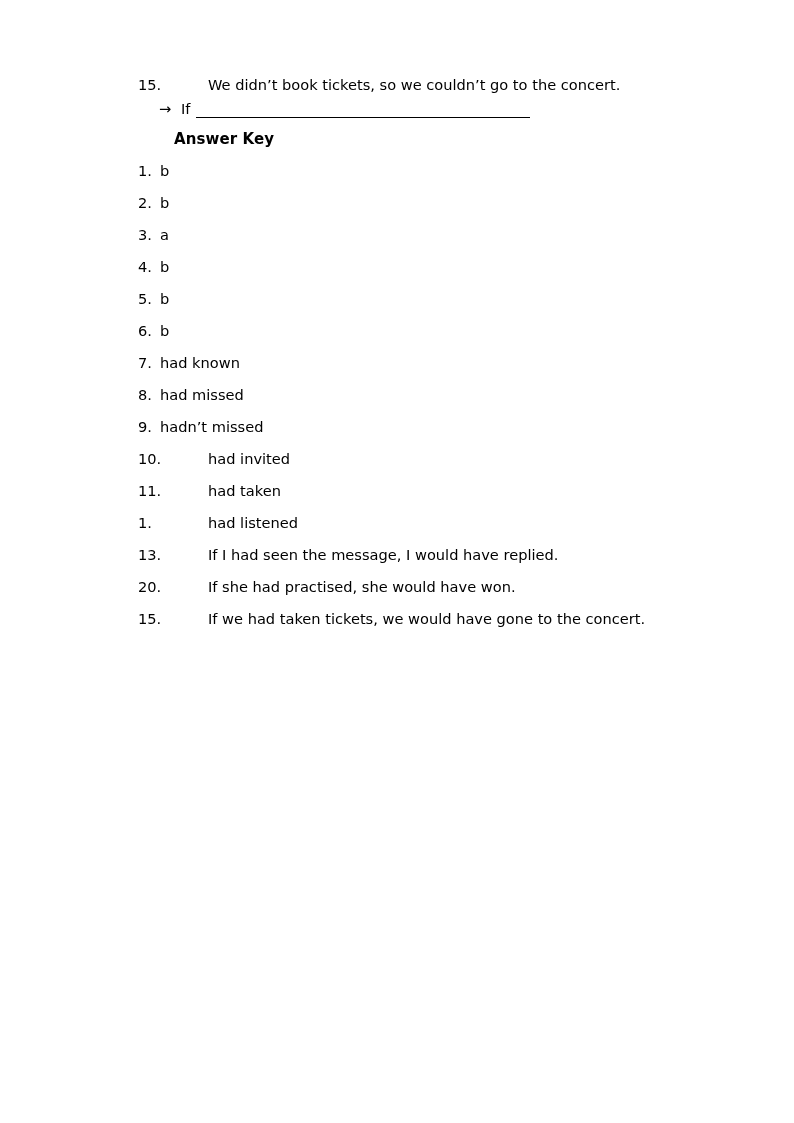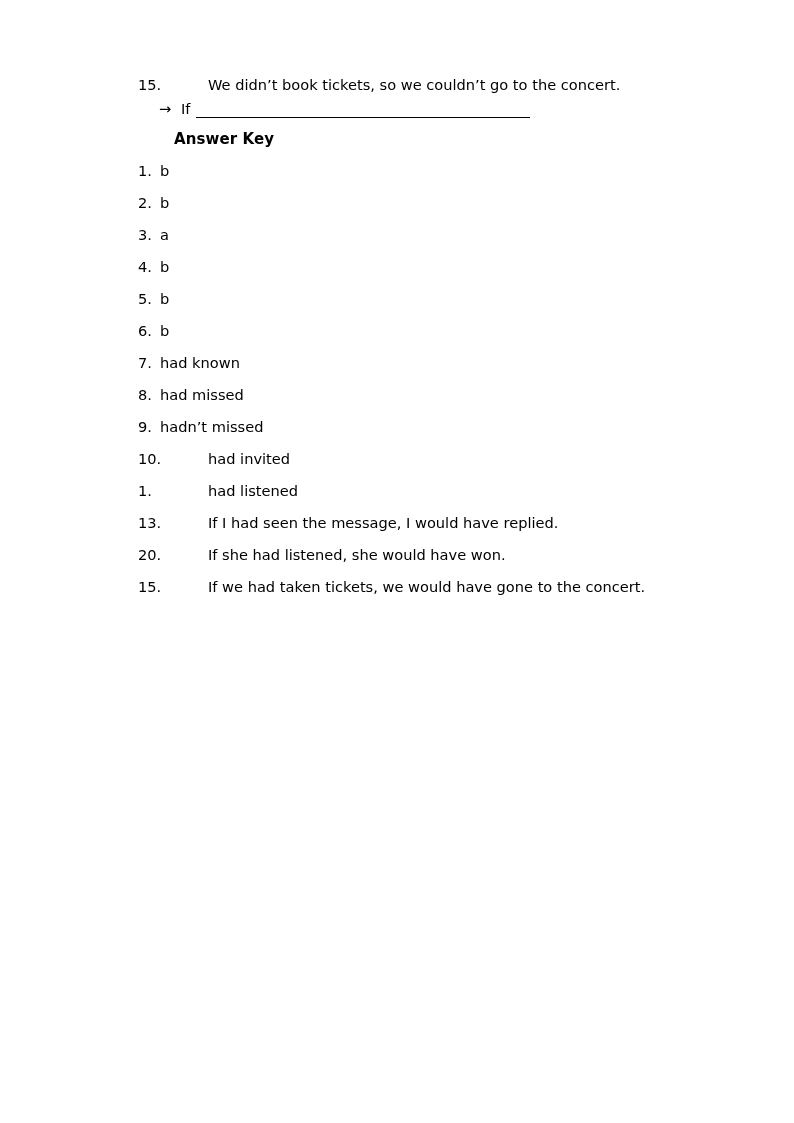--- a/index.html
+++ b/index.html
@@ -170,30 +170,34 @@
     </div>
     <div class="ans-row compact">
       <span class="ans-num">9.</span>
       <span class="ans-text">hadn’t missed</span>
     </div>
     <div class="ans-row tabbed">
       <span class="ans-num">10.</span>
       <span class="ans-text">had invited</span>
     </div>
     <div class="ans-row tabbed">
+      <span class="ans-num">11.</span>
+      <span class="ans-text">had taken</span>
+    </div>
+    <div class="ans-row tabbed">
       <span class="ans-num">1.</span>
       <span class="ans-text">had listened</span>
     </div>
     <div class="ans-row tabbed">
       <span class="ans-num">13.</span>
       <span class="ans-text">If I had seen the message, I would have replied.</span>
     </div>
     <div class="ans-row tabbed">
       <span class="ans-num">20.</span>
-      <span class="ans-text">If she had listened, she would have won.</span>
+      <span class="ans-text">If she had practised, she would have won.</span>
     </div>
     <div class="ans-row tabbed">
       <span class="ans-num">15.</span>
       <span class="ans-text">If we had taken tickets, we would have gone to the concert.</span>
     </div>
   </div>
 
 </div>
 
 </body></html>

